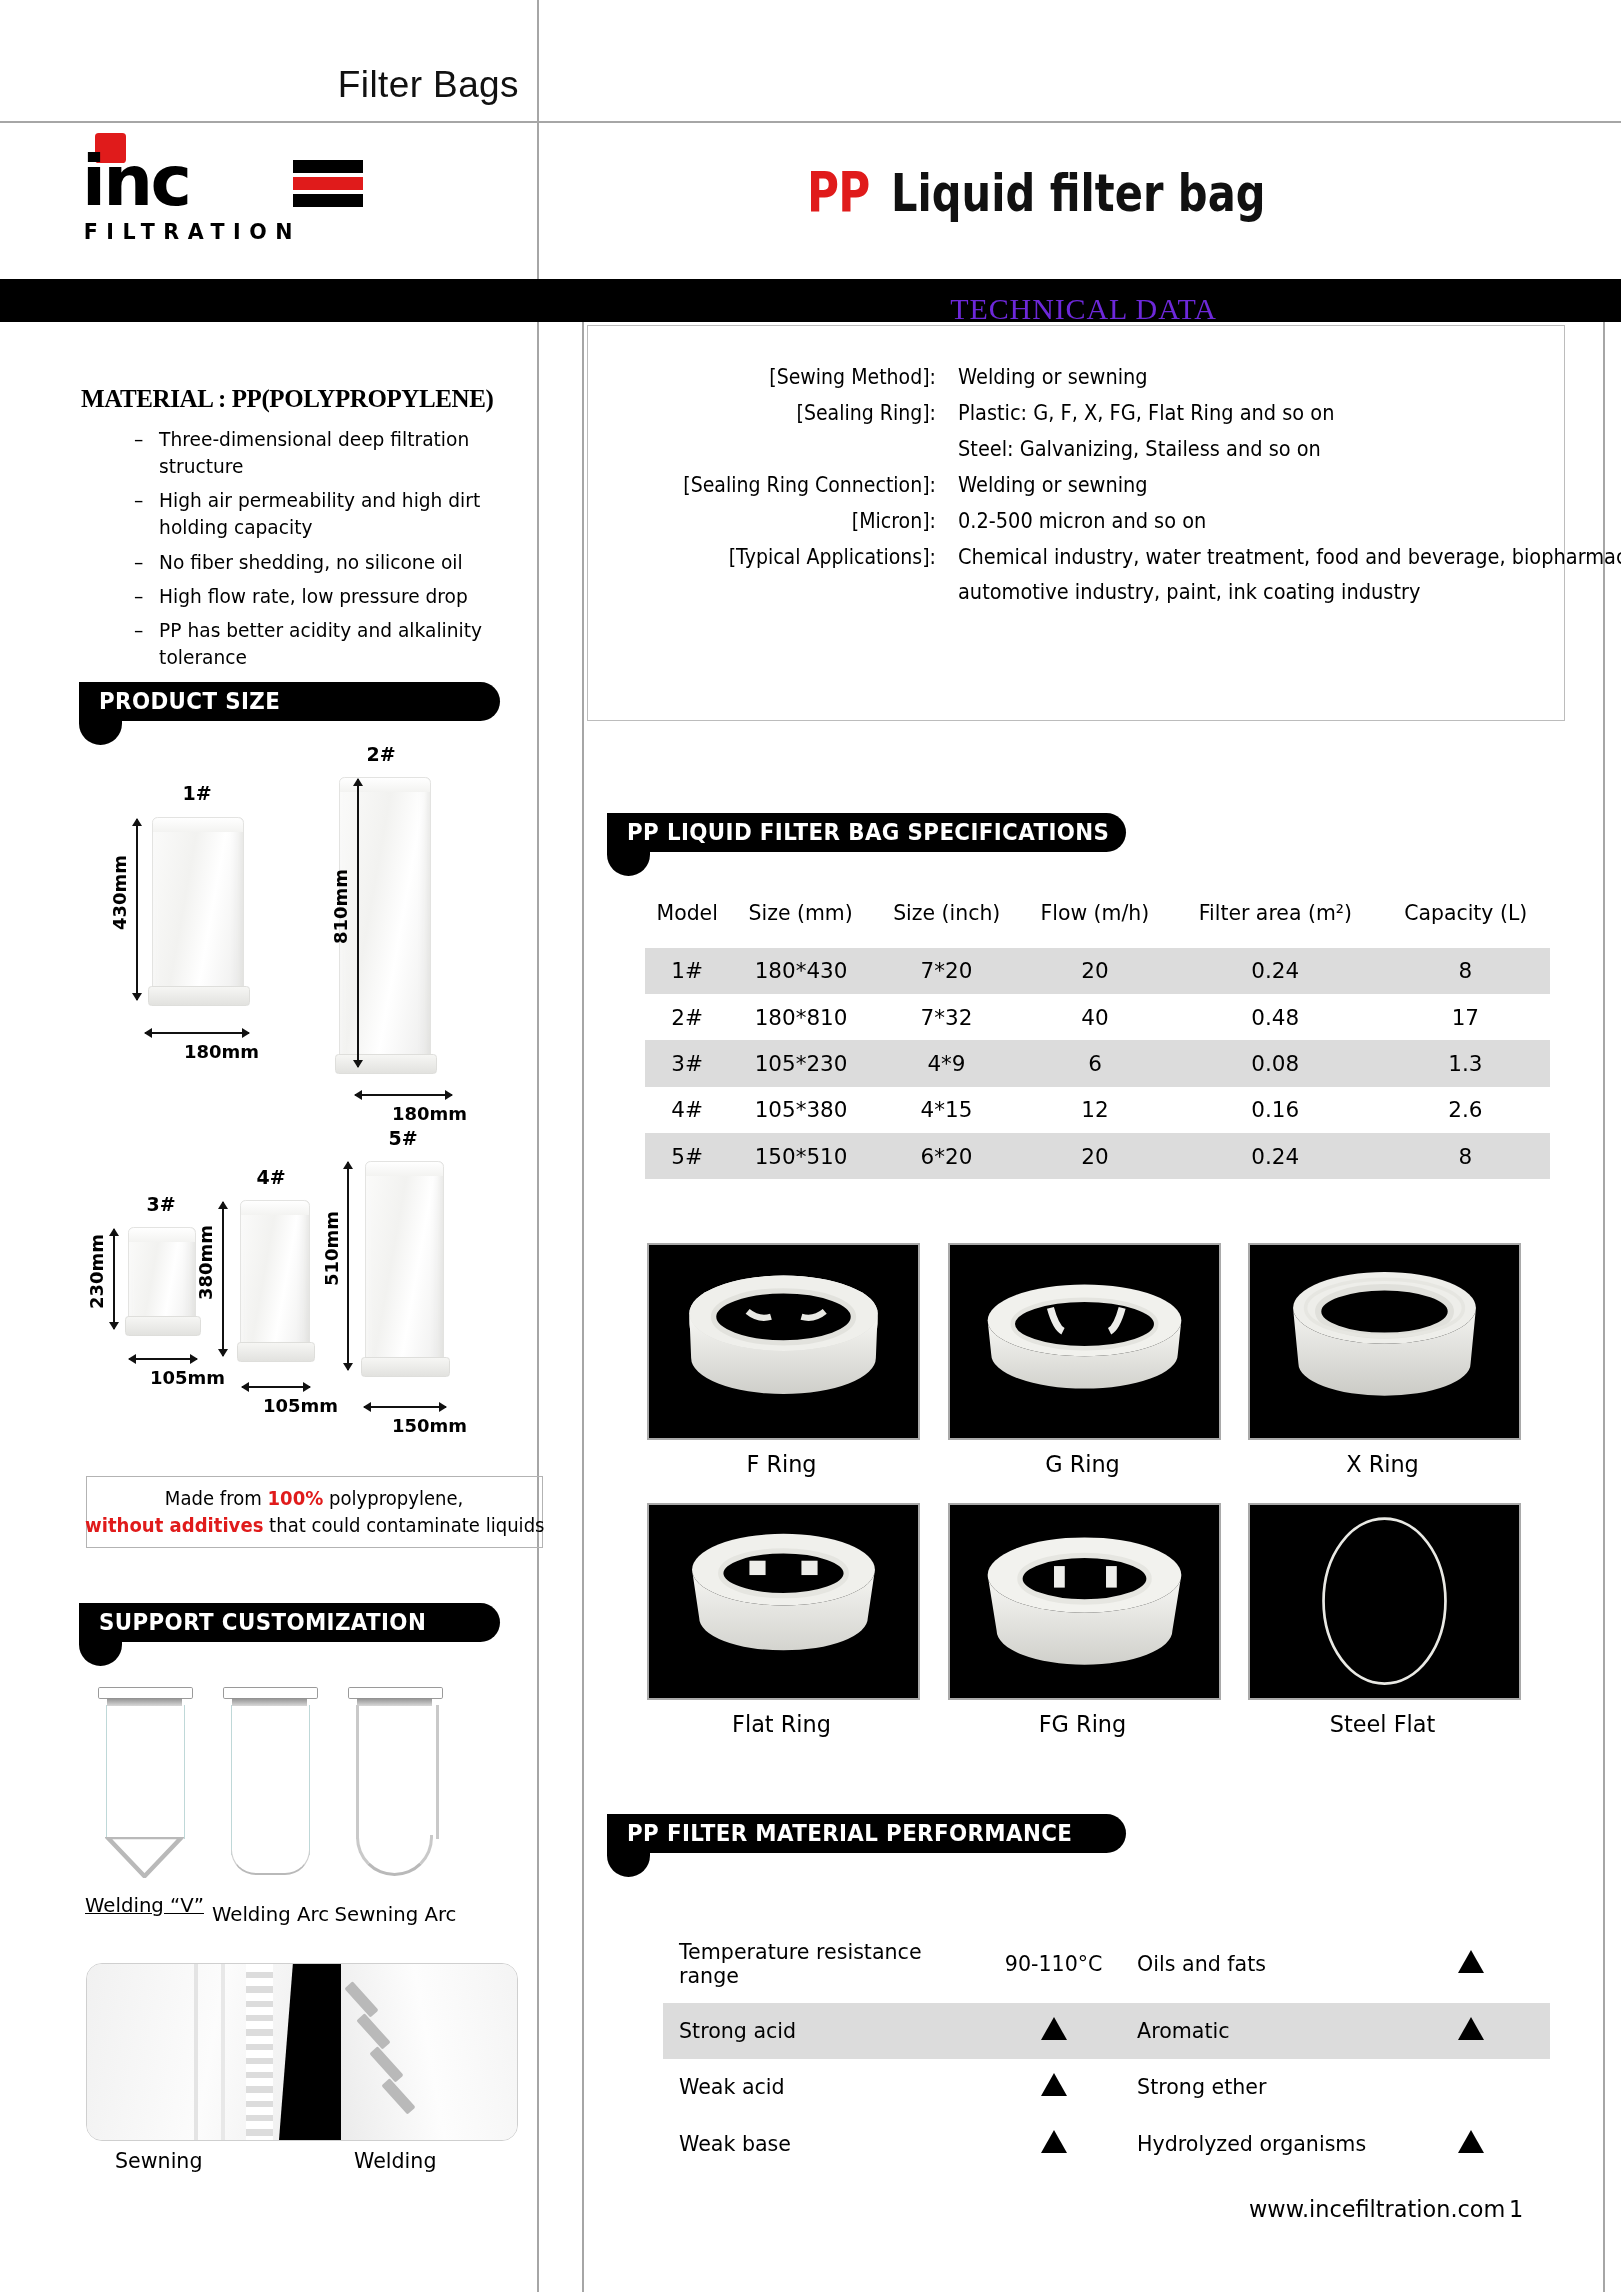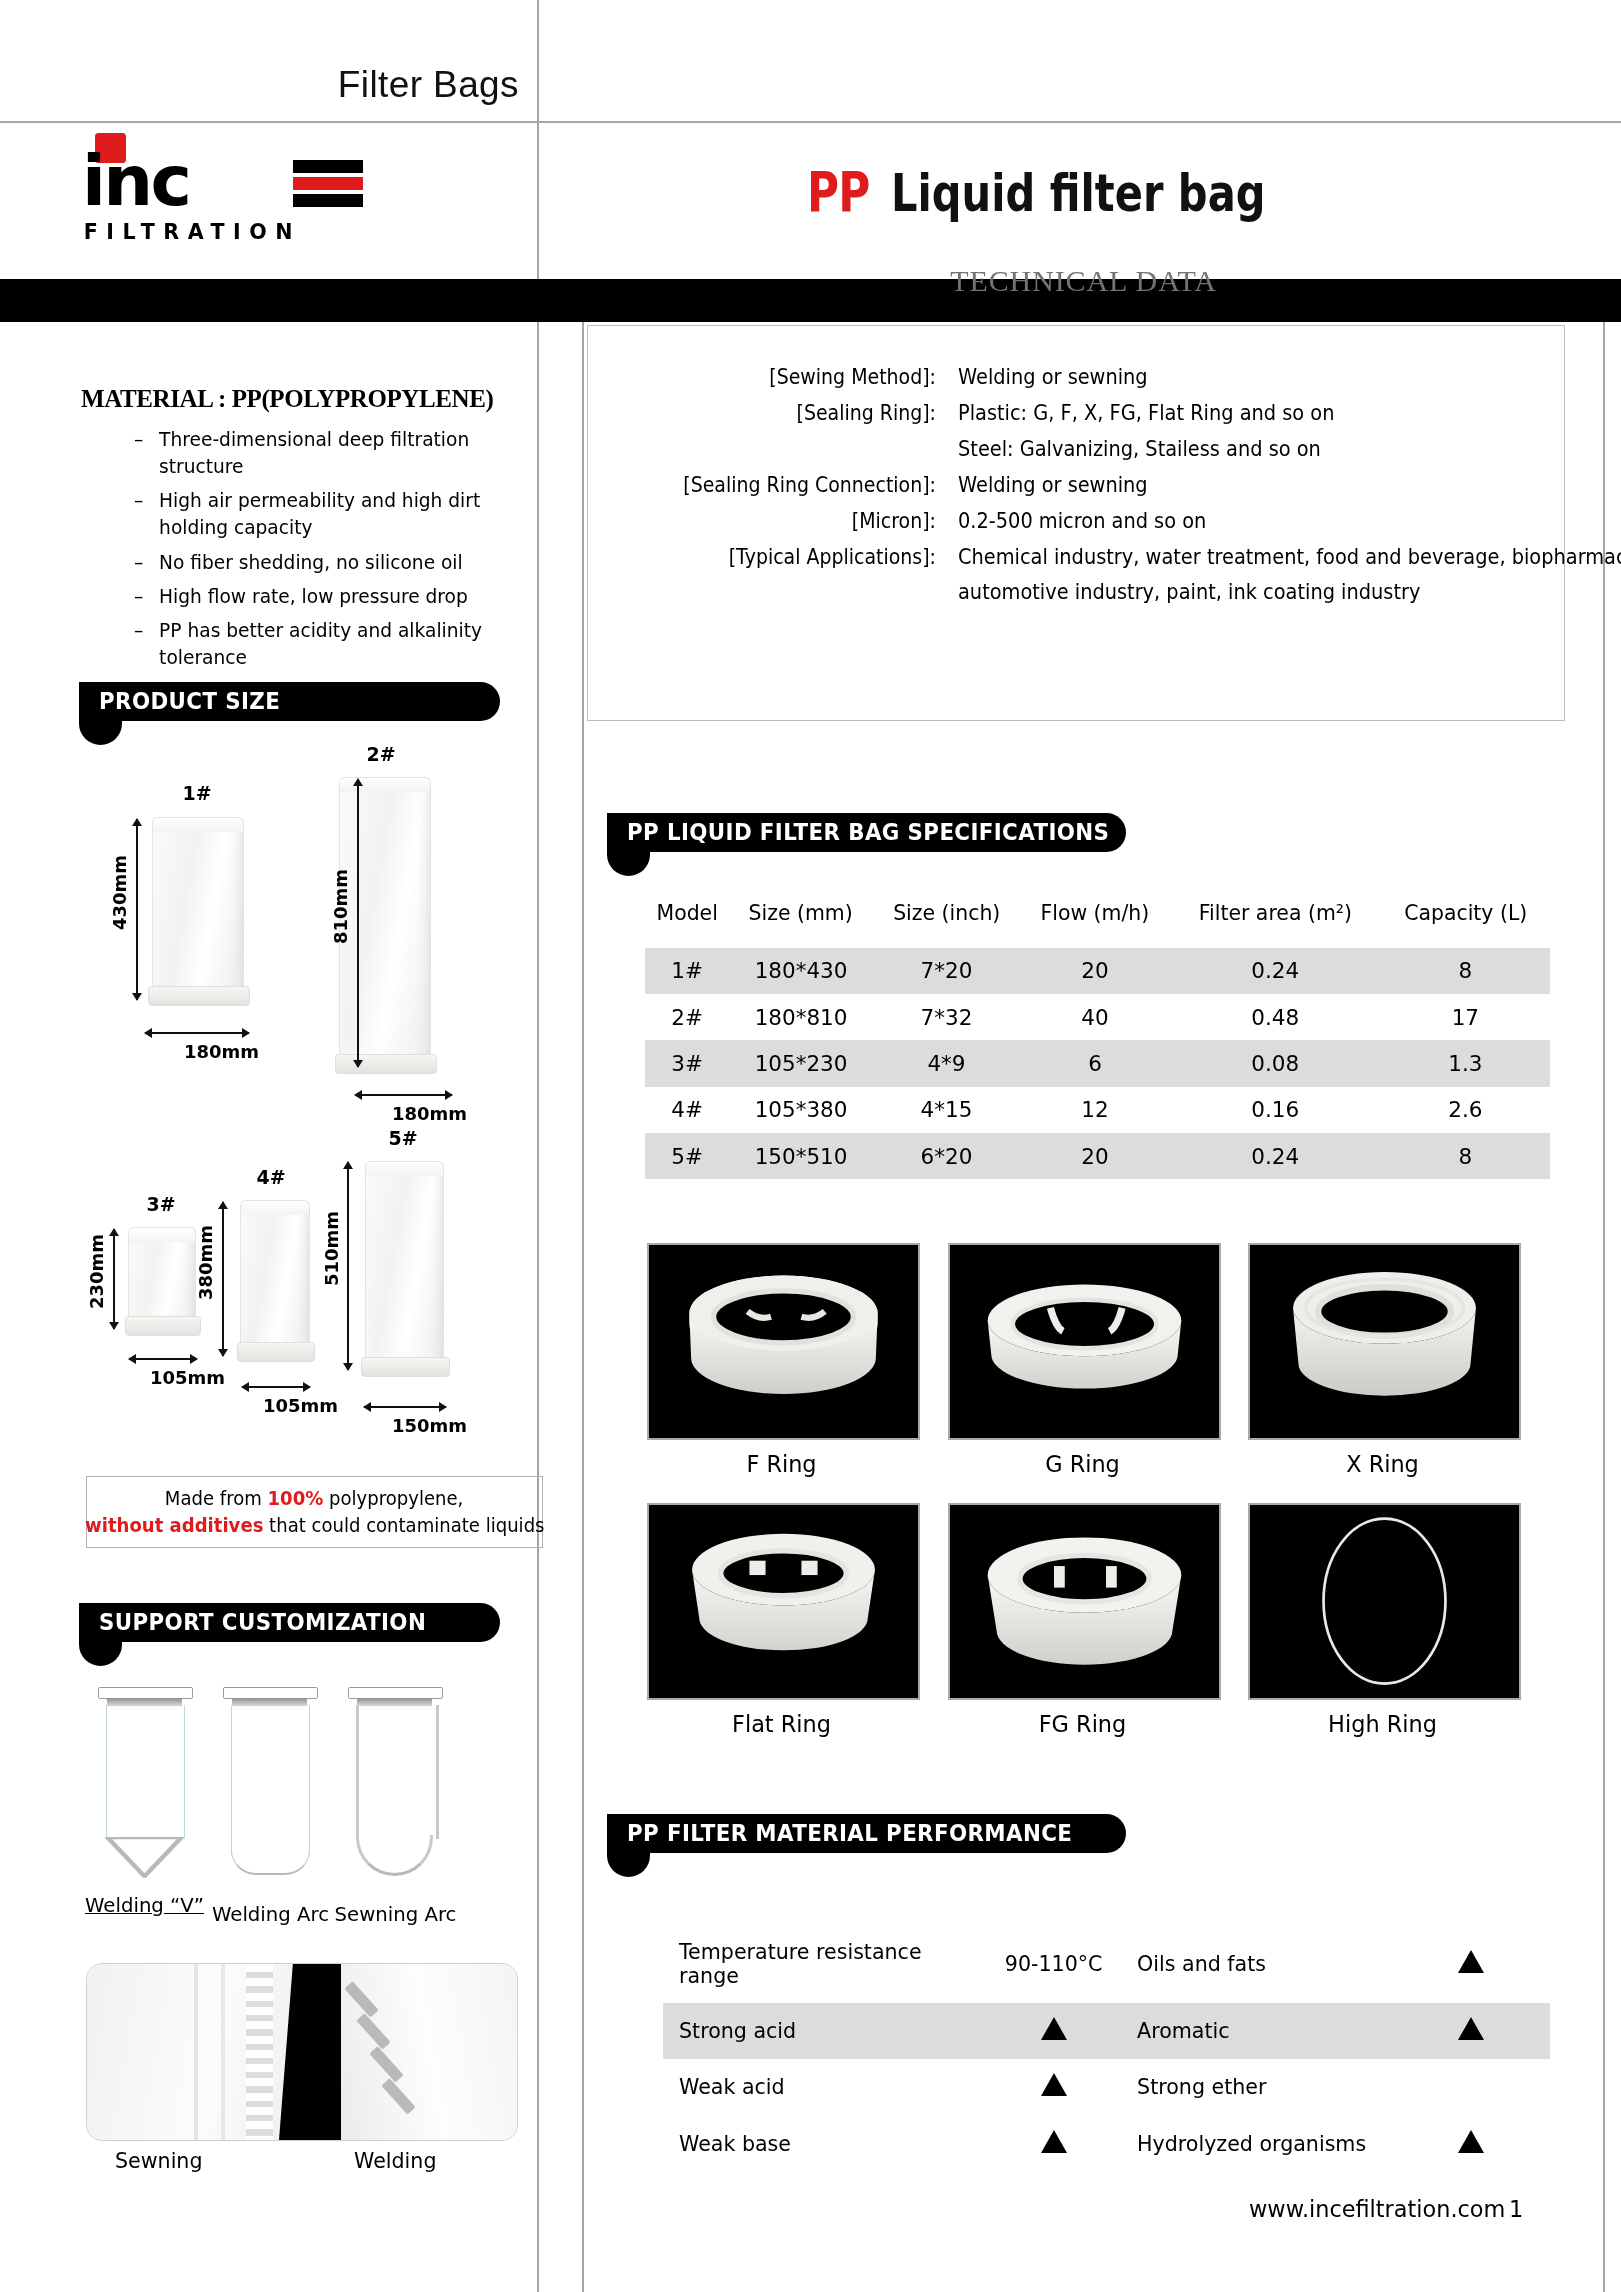--- a/index.html
+++ b/index.html
@@ -28,21 +28,21 @@
 
   .pp-title{position:absolute;left:546px;top:159px;width:1075px;text-align:center;
      font-size:0;white-space:nowrap;}
   .pp-title .pp{font-size:56px;font-weight:800;color:#e01b1b;font-family:"DejaVu Sans",sans-serif;
      letter-spacing:-0.9px;transform:scaleX(.78);display:inline-block;transform-origin:left center;}
   .pp-title .rest{font-size:52px;font-weight:800;color:#111;font-family:"DejaVu Sans",sans-serif;
      letter-spacing:0px;transform:scaleX(.80);display:inline-block;transform-origin:left center;
      margin-left:3.6px;}
 
   .black-bar{position:absolute;left:0;top:279px;width:1621px;height:43px;background:#000;}
-  .tech-label{position:absolute;left:546px;top:264px;width:1075px;text-align:center;color:#737373;
+  .tech-label{position:absolute;left:546px;top:292px;width:1075px;text-align:center;color:#6d28d9;
      font-family:"Liberation Serif",serif;font-size:30px;letter-spacing:0.9px;}
 
   
   .material-h{position:absolute;left:81px;top:385px;font-size:25px;font-weight:700;
      font-family:Liberation Serif, serif;letter-spacing:-0.4px;}
   .material-list{position:absolute;left:94px;top:412px;width:448px;}
   .material-list li{list-style:none;font-size:20px;line-height:27px;margin-bottom:7.2px;
      position:relative;padding-left:27px;font-family:"DejaVu Sans",sans-serif;
      transform:scaleX(.93);transform-origin:left center;}
   .material-list li::before{content:"\2013";position:absolute;left:0;top:0;}
@@ -490,21 +490,21 @@
       <rect x="174" y="68" width="12" height="24" fill="#eeeeeb"></rect>
     </svg>
   </div>
   <div class="ringcap" style="left:948px;top:1711px;width:269px;">FG Ring</div>
 
   <div class="ringcard" style="left:1248px;top:1503px;width:269px;height:193px;">
     <svg width="269" height="193" viewBox="0 0 300 215">
       <ellipse cx="150" cy="107" rx="68" ry="92" fill="none" stroke="#e9e9e4" stroke-width="3"></ellipse>
     </svg>
   </div>
-  <div class="ringcap" style="left:1248px;top:1711px;width:269px;">High Ring</div>
+  <div class="ringcap" style="left:1248px;top:1711px;width:269px;">Steel Flat</div>
 
   <div class="badge" style="left:607px;top:1814px;width:519px;">
     <div class="tab"></div>
     <div class="txt">PP FILTER MATERIAL PERFORMANCE</div>
   </div>
 
   <table class="perf">
     <tbody>
       <tr>
         <td class="c1">Temperature resistance range</td>

